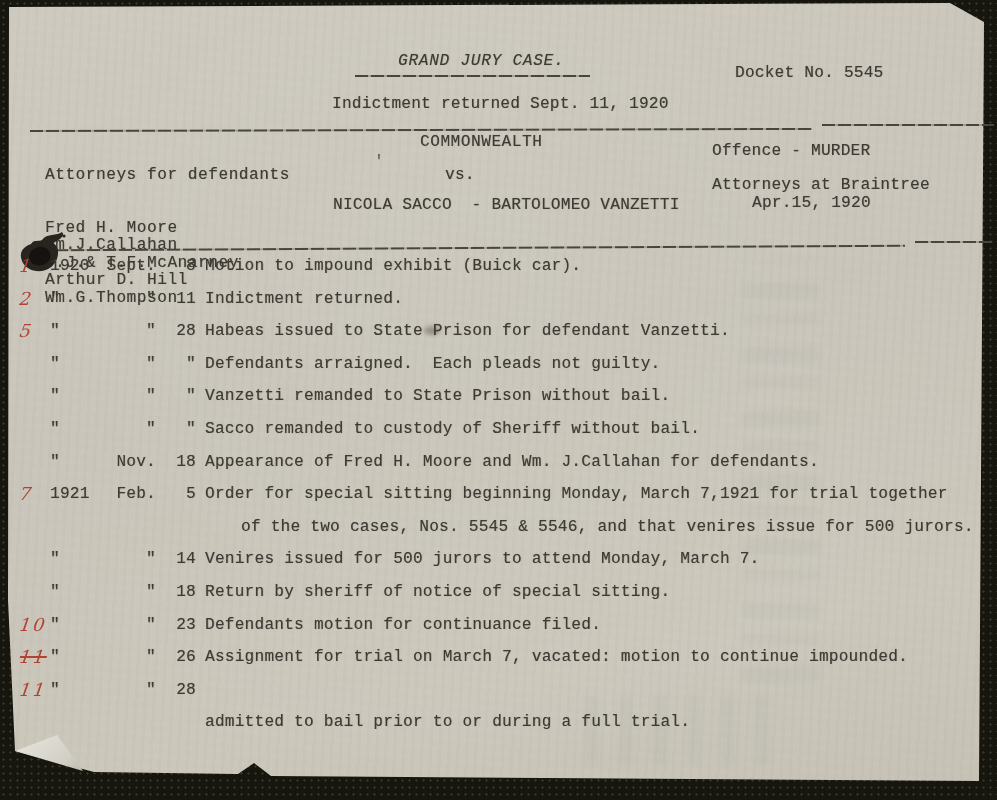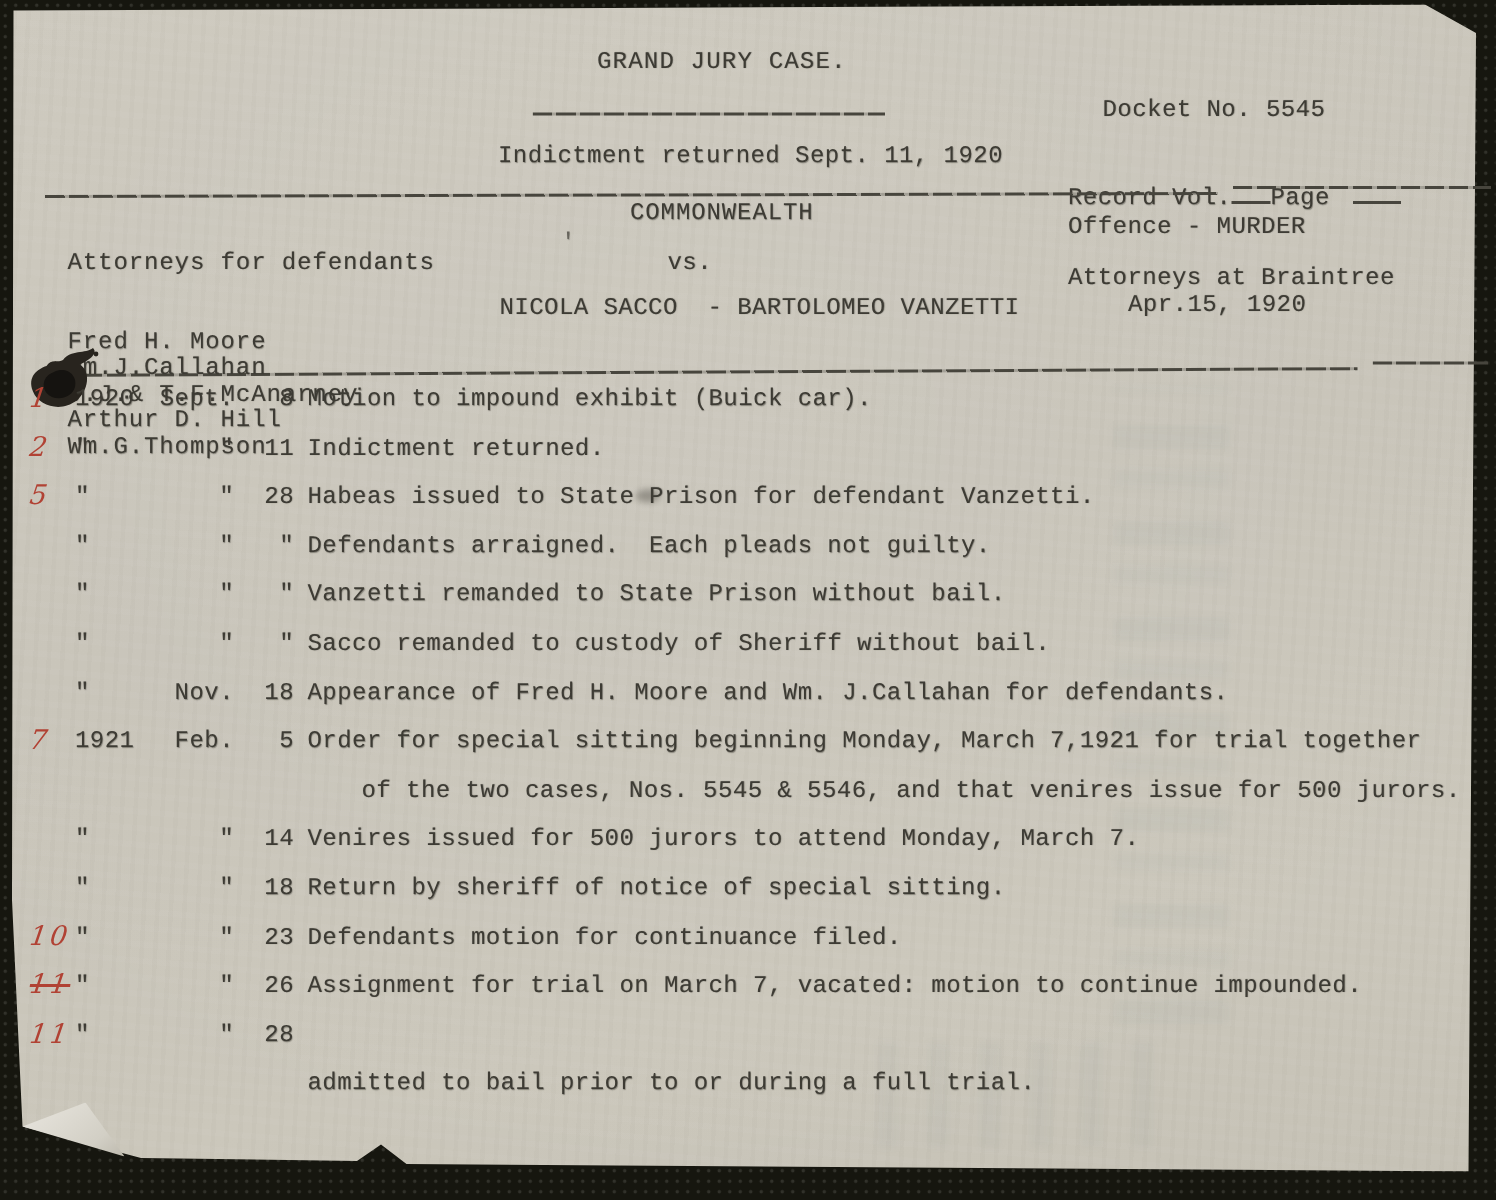--- a/index.html
+++ b/index.html
@@ -69,24 +69,23 @@
 <body>
 
 <div class="paper"></div>
 <div class="grain"></div>
 
 <div class="ghost" style="left:742px;top:258px;width:78px;height:425px;"></div>
 <div class="ghost-h" style="left:585px;top:695px;width:195px;height:70px;"></div>
 
 <div class="abs typed" style="left:712px;top:26px;line-height:19px;">
   <div style="margin-left:23px;">Docket No. 5545</div>
-  <div><span>Record Vol.</span><span class="blank-line" style="width:26px;"></span><span>Page</span><span style="white-space:pre"> </span><span class="blank-line" style="width:32px;margin-left:6px;"></span></div>
-</div>
-
-<div class="abs typed" style="left:398px;top:32px;letter-spacing:0.8px;">GRAND JURY CASE.</div>
+</div>
+
+<div class="abs typed" style="left:398px;top:52px;letter-spacing:0.8px;font-style:italic;">GRAND JURY CASE.</div>
 <div class="rule" style="left:355px;top:75px;width:235px;"></div>
 <div class="abs typed" style="left:332px;top:95px;">Indictment returned Sept. 11, 1920</div>
 
 <div class="rule" style="left:30px;top:129px;width:782px;transform:rotate(-0.15deg);"></div>
 <div class="rule" style="left:822px;top:124px;width:172px;"></div>
 <div class="rule" style="left:55px;top:247px;width:850px;transform:rotate(-0.3deg);"></div>
 <div class="rule" style="left:915px;top:241px;width:78px;"></div>
 
 <div class="abs typed" style="left:45px;top:132px;line-height:17.5px;letter-spacing:0.6px;">
   <div>Attorneys for defendants</div>

